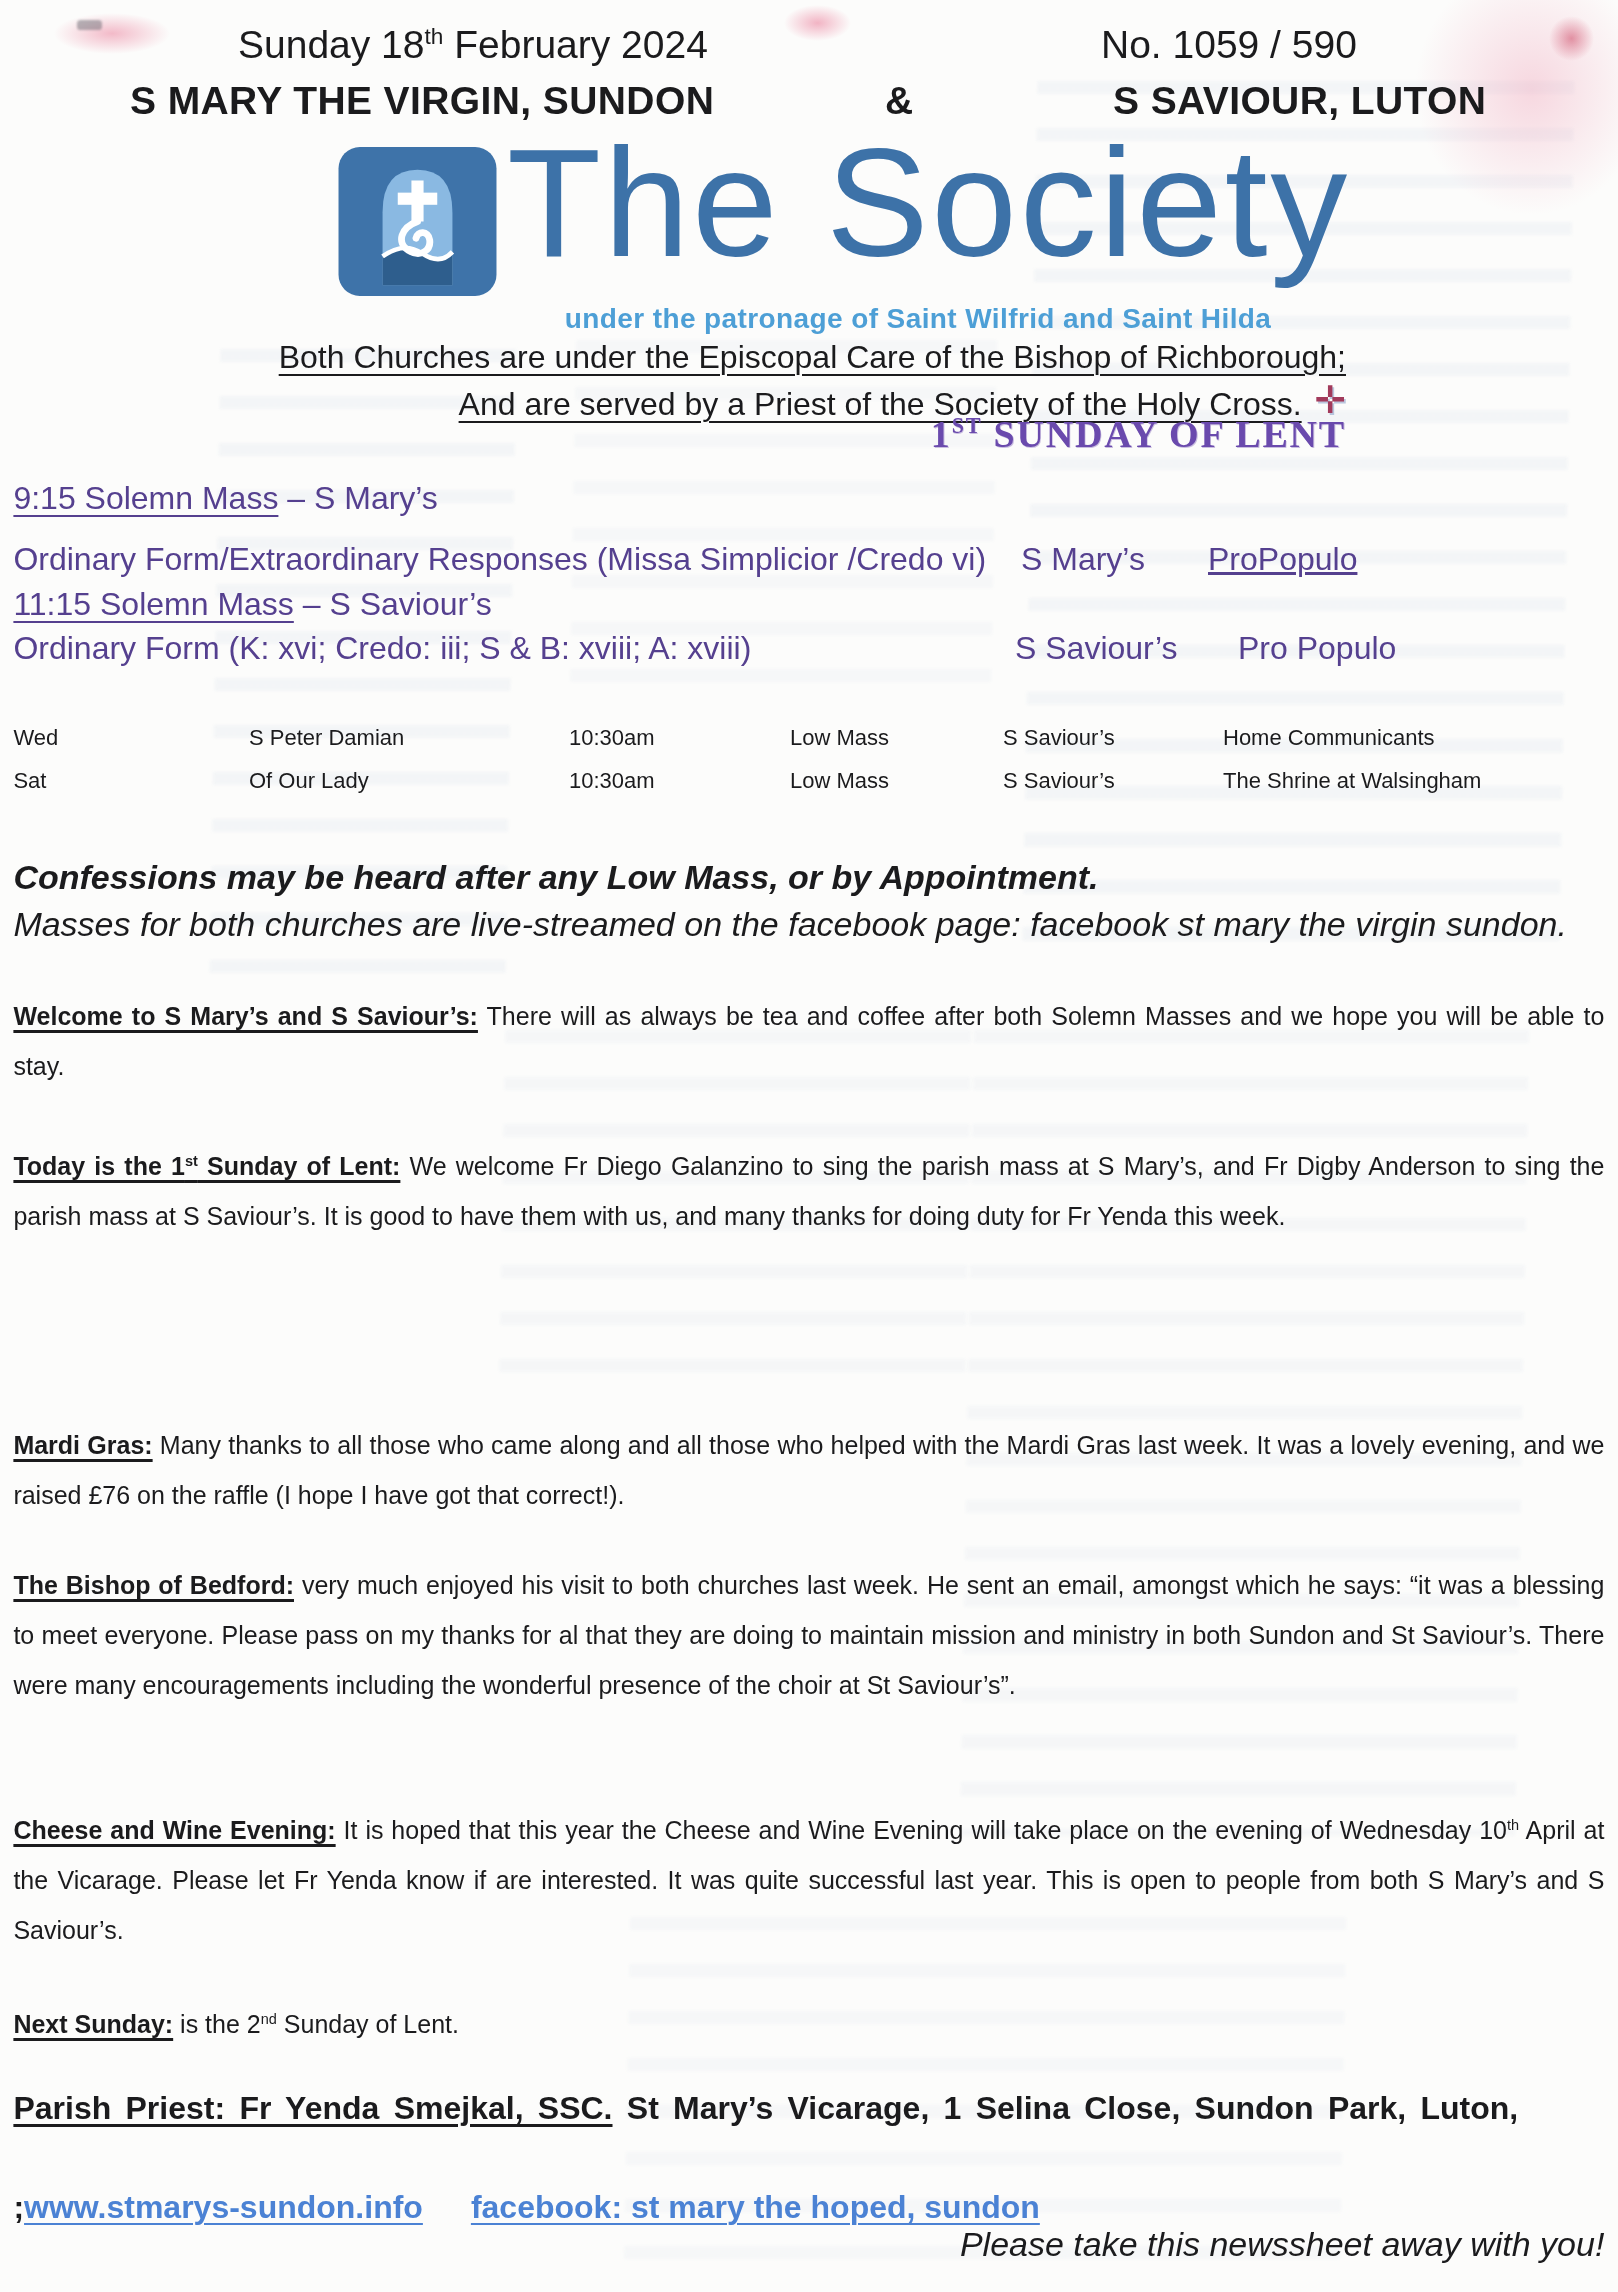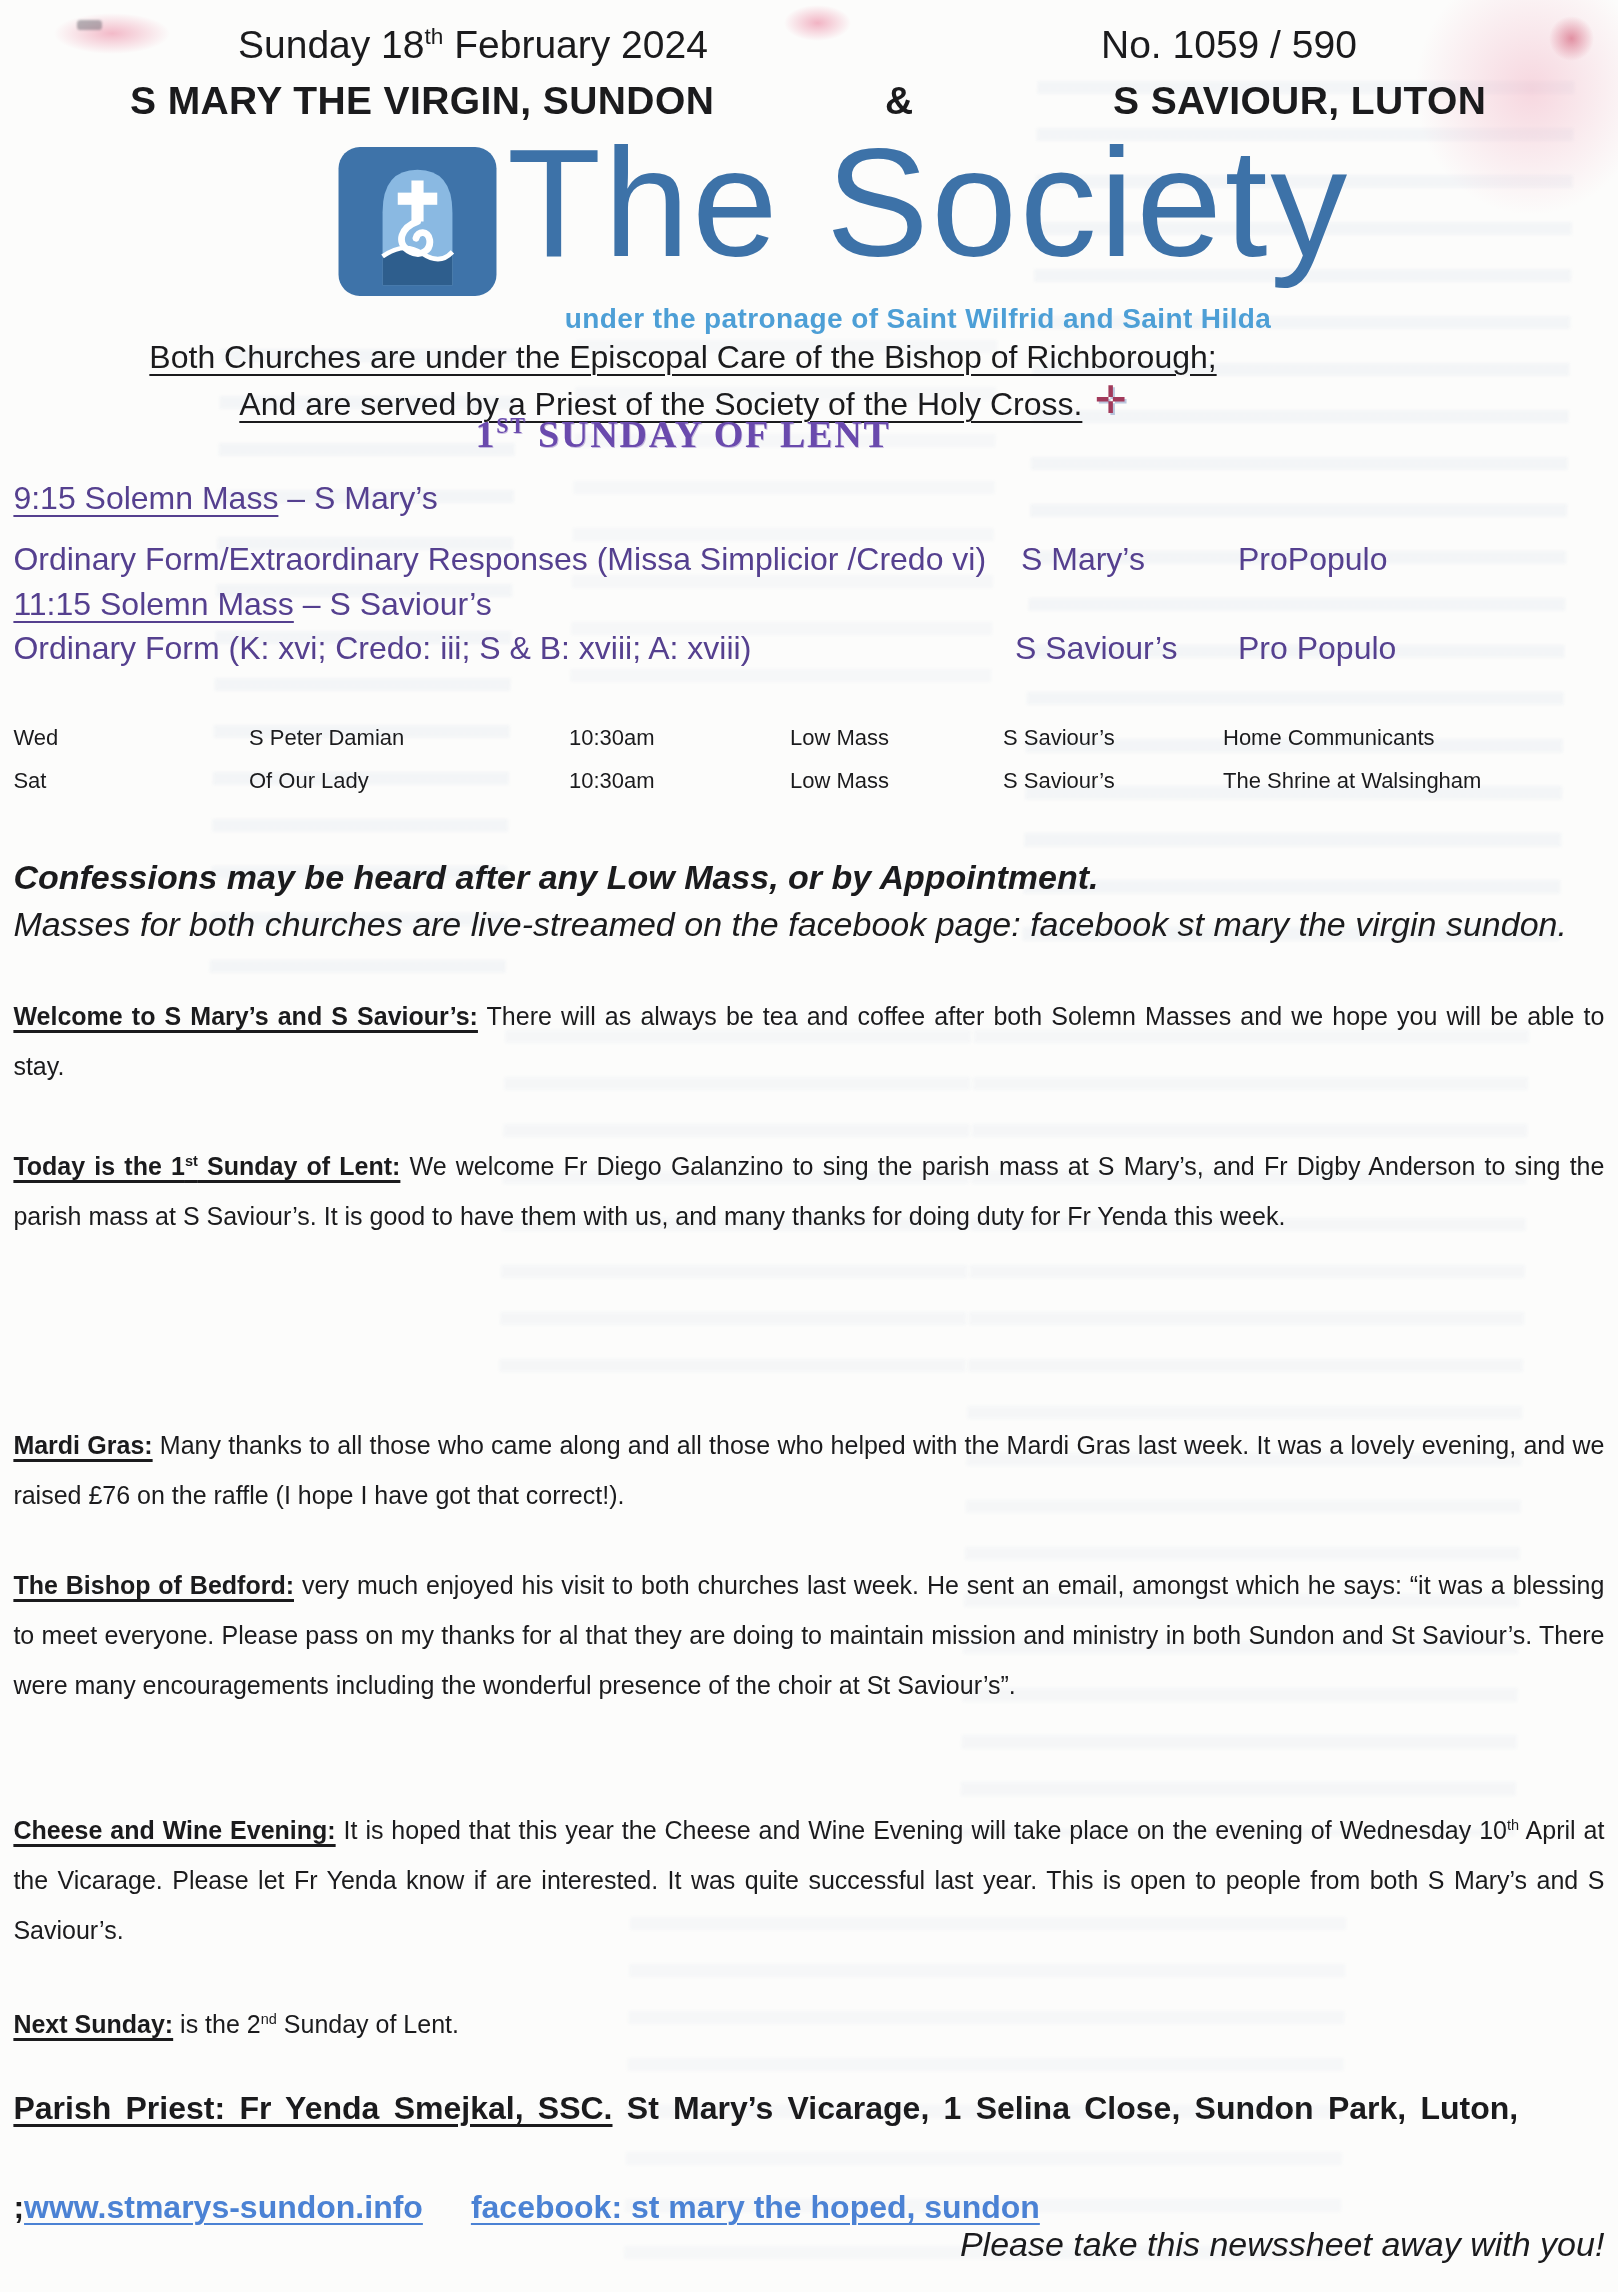--- a/index.html
+++ b/index.html
@@ -10,21 +10,21 @@
   .ghost{position:absolute;opacity:.55;filter:blur(1.8px);transform:skewX(-1deg);
          background-image:repeating-linear-gradient(to bottom, rgba(125,155,190,.12) 0 13.4px, transparent 13.4px 47px);}
   .stain{position:absolute;border-radius:50%;}
   
   .hdr{font-size:39px;}
   .church{font-size:39px;font-weight:700;letter-spacing:0.4px;}
   
   .logo-title{font-size:154px;color:#3d72a8;letter-spacing:2.7px;font-weight:400;white-space:nowrap;}
   .tagline{font-size:28px;color:#4d9fd6;font-weight:700;letter-spacing:0.4px;}
   
-  .center{left:10px;width:1346px;text-align:center;}
+  .center{left:0;width:1346px;text-align:right;}
   .bline{font-size:32px;}
   .u{text-decoration:underline;text-decoration-thickness:2.2px;text-underline-offset:6.3px;}
   .feast{font-family:"Liberation Serif",serif;font-weight:700;font-size:38px;color:#6a4aad;
          letter-spacing:1.8px;text-shadow:0.9px 0.9px 0 rgba(106,74,173,.35);}
   
   .sched{font-size:32px;color:#55408f;white-space:nowrap;}
   .wk{font-size:22px;white-space:nowrap;}
   .note-bi{font-size:34px;font-weight:700;font-style:italic;white-space:nowrap;}
   .note-i{font-size:34px;font-style:italic;white-space:nowrap;}
   
@@ -77,21 +77,21 @@
   <div class="abs logo-title" style="left:507px;top:115px;">The Society</div>
   <div class="abs tagline" style="left:470px;top:303px;width:896px;text-align:center;">under the patronage of Saint Wilfrid and Saint Hilda</div>
 
   <div class="abs center bline" style="top:339px;"><span class="u">Both Churches are under the Episcopal Care of the Bishop of Richborough;</span></div>
   <div class="abs center bline" style="top:378px;"><span class="u">And are served by a Priest of the Society of the Holy Cross.</span><span class="cross">✛</span></div>
   <div class="abs center feast" style="top:412px;"><span>1</span><sup>ST</sup><span> SUNDAY OF LENT</span></div>
 
   <div class="abs sched" style="left:13.4px;top:480px;"><span class="u">9:15  Solemn Mass</span><span> – S Mary’s</span></div>
   <div class="abs sched" style="left:13.4px;top:541px;">Ordinary Form/Extraordinary Responses (Missa Simplicior  /Credo vi)</div>
   <div class="abs sched" style="left:1021px;top:541px;">S Mary’s</div>
-  <div class="abs sched" style="left:1238px;top:541px;">ProPopulo</div>
+  <div class="abs sched" style="left:1208px;top:541px;text-decoration:underline;">ProPopulo</div>
   <div class="abs sched" style="left:13.4px;top:586px;"><span class="u">11:15  Solemn Mass</span><span> – S Saviour’s</span></div>
   <div class="abs sched" style="left:13.4px;top:630px;">Ordinary Form (K: xvi; Credo: iii; S &amp; B: xviii; A: xviii)</div>
   <div class="abs sched" style="left:1015px;top:630px;">S Saviour’s</div>
   <div class="abs sched" style="left:1238px;top:630px;">Pro Populo</div>
 
   <div>
     <span class="abs wk" style="left:13.4px;top:725px;">Wed</span>
     <span class="abs wk" style="left:249px;top:725px;">S Peter Damian</span>
     <span class="abs wk" style="left:569px;top:725px;">10:30am</span>
     <span class="abs wk" style="left:790px;top:725px;">Low Mass</span>

